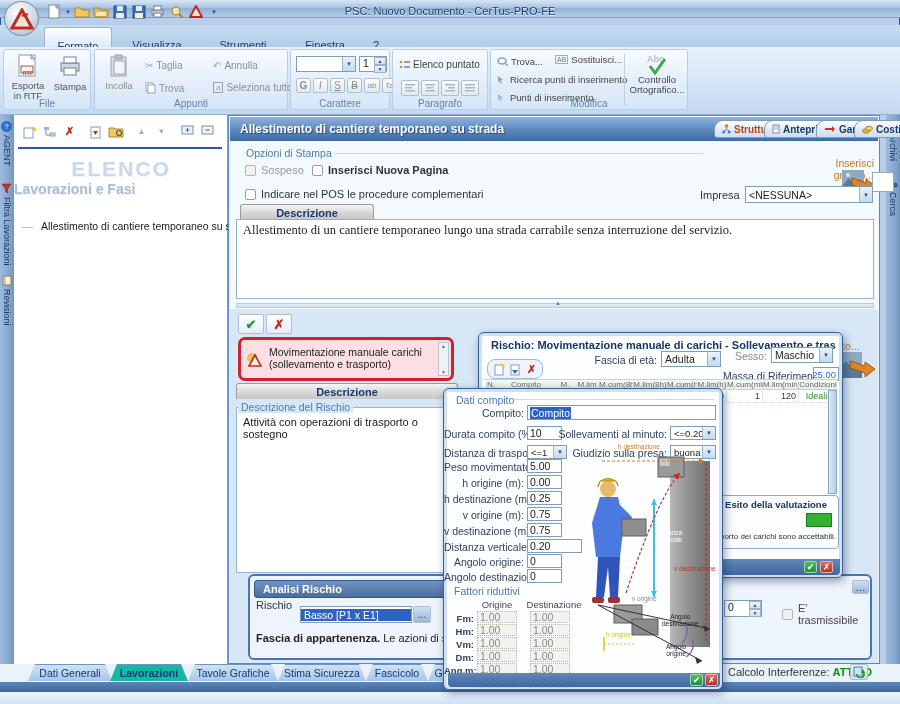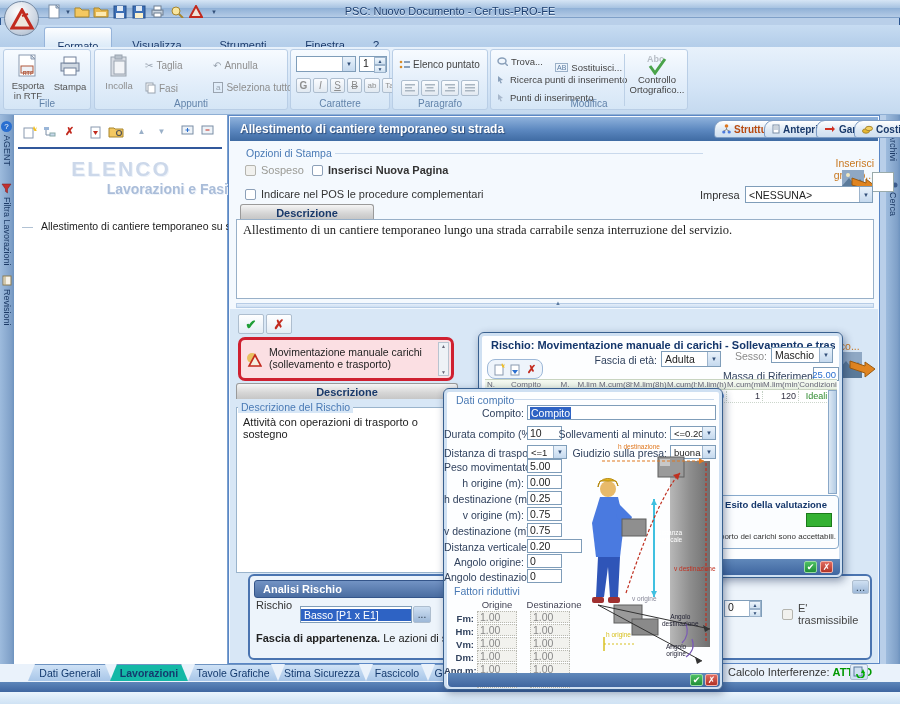--- a/index.html
+++ b/index.html
@@ -188,21 +188,21 @@
       </div>
       <div class="smitem dis" style="left:118px;top:10px">
         <span style="color:#9aa4b0">↶</span>
         <span>Annulla</span>
       </div>
       <div class="smitem dis" style="left:50px;top:32px">
         <svg width="11" height="12">
             <rect x="1" y="1" width="7" height="8" fill="#fff" stroke="#9aa4b0"></rect>
             <rect x="3" y="3" width="7" height="8" fill="#fff" stroke="#9aa4b0"></rect>
           </svg>
-        <span>Fasi</span>
+        <span>Trova</span>
       </div>
       <div class="smitem dis" style="left:118px;top:32px">
         <span style="border:1px solid #9aa4b0;font-size:8px;padding:0 2px;color:#9aa4b0">a</span>
         <span>Seleziona tutto</span>
       </div>
       <div class="glabel">Appunti</div>
     </div>
 
     <div class="ab rgroup" style="left:290px;width:100px">
       <div class="ab combo" style="left:5px;top:6px;width:60px;height:16px">
@@ -271,21 +271,21 @@
     </div>
 
     <div class="ab rgroup" style="left:490px;width:198px">
       <div class="smitem" style="left:6px;top:6px;font-size:9.5px">
         <svg width="11" height="9">
             <ellipse cx="5" cy="4" rx="4" ry="3" fill="none" stroke="#8aa0ba" stroke-width="1.5"></ellipse>
             <line x1="8" y1="6" x2="11" y2="9" stroke="#8aa0ba" stroke-width="1.5"></line>
           </svg>
         <span>Trova...</span>
       </div>
-      <div class="smitem" style="left:64px;top:12px;font-size:9.5px">
+      <div class="smitem" style="left:64px;top:4px;font-size:9.5px">
         <span style="font-size:7px;color:#5a7aa0;border:1px solid #9ab0c8;padding:0 1px">AB</span>
         <span>Sostituisci...</span>
       </div>
       <div class="smitem" style="left:6px;top:24px;font-size:9.5px">
         <svg width="10" height="9">
             <path d="M1 1l5 4-2.5.5L5 8 3.5 8.5 2.5 6 1 7z" fill="#8aa0ba"></path>
           </svg>
         <span>Ricerca punti di inserimento</span>
       </div>
       <div class="smitem" style="left:6px;top:42px;font-size:9.5px">
@@ -385,21 +385,21 @@
         </span>
       <span class="tbtn">
           <svg width="13" height="13">
             <rect x="1" y="1" width="11" height="8" fill="#eef3f8" stroke="#7a8ea6"></rect>
             <line x1="4.5" y1="5" x2="8.5" y2="5" stroke="#c22a1e"></line>
           </svg>
         </span>
     </div>
     <div class="ab" style="left:4px;top:32px;width:204px;height:2px;background:#31589b"></div>
     <div class="ab" style="left:0;top:42px;width:214px;text-align:center;font-weight:bold;font-size:21px;color:#ccd8ea;letter-spacing:2px;text-shadow:1px 1px 0 #eef3fa">ELENCO</div>
-    <div class="ab" style="left:0;top:66px;width:214px;text-align:right;font-weight:bold;font-size:14px;color:#aabdd9;text-shadow:1px 1px 0 #eef3fa">Lavorazioni e Fasi</div>
+    <div class="ab" style="left:0;top:66px;width:214px;text-align:left;font-weight:bold;font-size:14px;color:#aabdd9;text-shadow:1px 1px 0 #eef3fa">Lavorazioni e Fasi</div>
     <div class="ab" style="left:8px;top:104px;display:flex;align-items:center;gap:4px;width:204px">
       <span style="color:#9ab0c8">—</span>
       <svg width="13" height="13">
           <circle cx="7" cy="3" r="2" fill="#2a4a8c"></circle>
           <path d="M7 5l-3 5M7 5l3 5M7 5v4" stroke="#2a4a8c" stroke-width="1.4"></path>
           <path d="M1 10l4 3M5 10l-4 3" stroke="#c22a1e" stroke-width="1.2"></path>
         </svg>
       <span style="font-size:10.5px;white-space:nowrap">Allestimento di cantiere temporaneo su strada</span>
     </div>
   </div>

